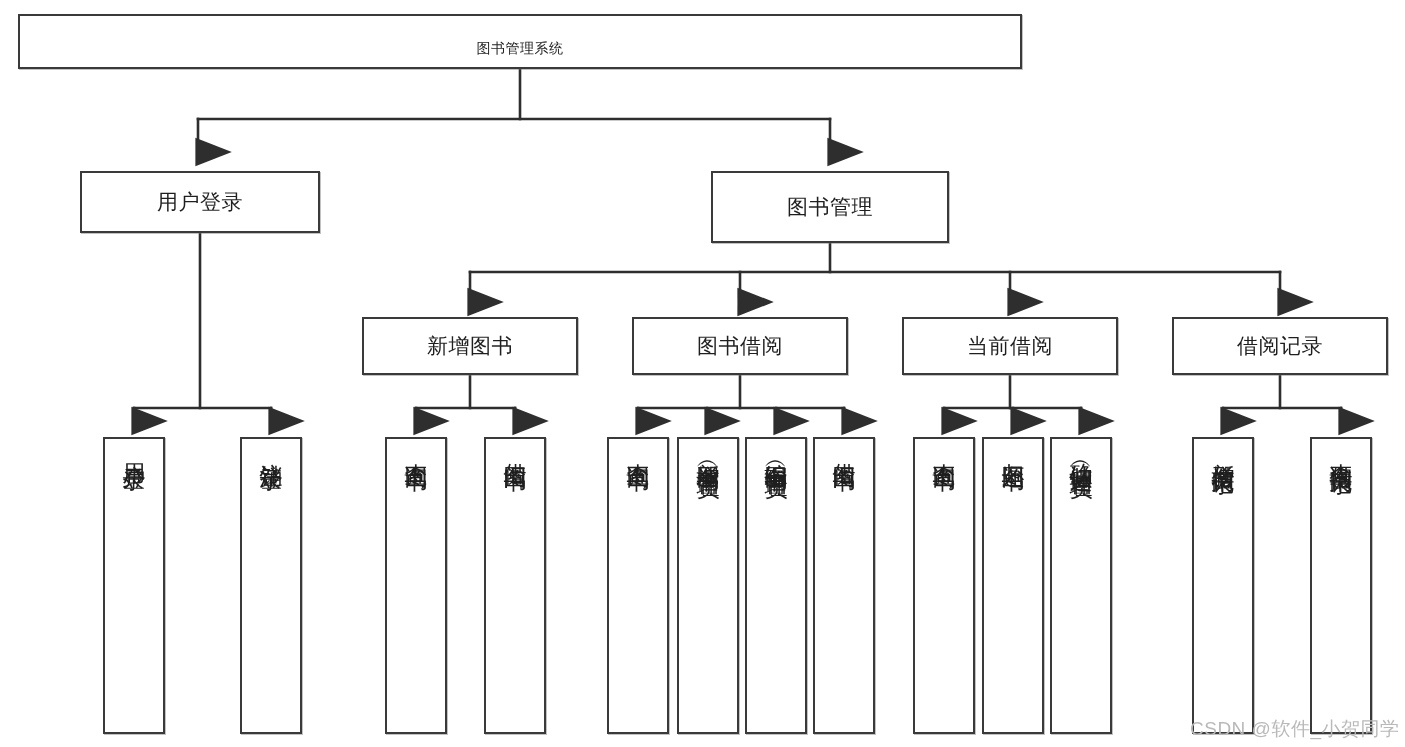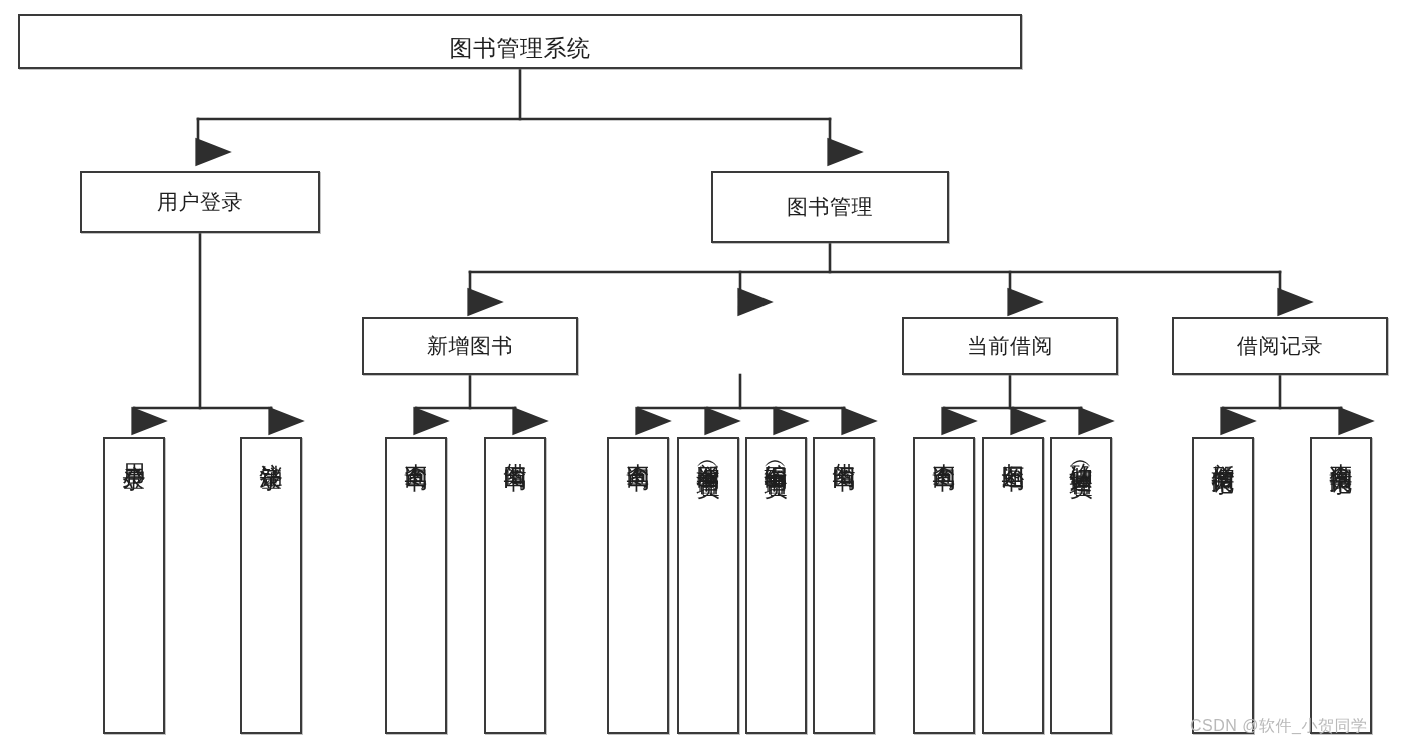--- a/index.html
+++ b/index.html
@@ -42,40 +42,40 @@
     display: block;
     line-height: 1.18;
     letter-spacing: 0.5px;
     color: #1f1f1f;
   }
   
   .node.horiz .label {
     font-size: 21px;
   }
   .node.root .label {
-    font-size: 23px;
+    font-size: 14px;
     margin-top: 14px;
   }
   
   .node.vert {
     align-items: flex-start;
     justify-content: center;
     padding-top: 6px;
   }
   .node.vert .label {
     writing-mode: vertical-rl;
     text-orientation: upright;
     font-size: 23px;
     line-height: 1.0;
     letter-spacing: 2px;
     white-space: nowrap;
   }
   .watermark {
     position: absolute;
-    font-size: 16px;
+    font-size: 19px;
     color: #b9b9b9;
     white-space: nowrap;
     letter-spacing: 0.5px;
   }
 </style>
 </head>
 <body>
 
 <div id="canvas">
 
@@ -137,20 +137,23 @@
   <div class="node horiz" style="left:80px; top:171px; width:240px; height:62px;">
     <span class="label">用户登录</span>
   </div>
   <div class="node horiz" style="left:711px; top:171px; width:238px; height:72px;">
     <span class="label">图书管理</span>
   </div>
 
   <div class="node horiz" style="left:362px; top:317px; width:216px; height:58px;">
     <span class="label">新增图书</span>
   </div>
+  <div class="node horiz" style="left:632px; top:317px; width:216px; height:58px;">
+    <span class="label">图书借阅</span>
+  </div>
   <div class="node horiz" style="left:1172px; top:317px; width:216px; height:58px;">
     <span class="label">借阅记录</span>
   </div>
   <div class="node horiz" style="left:902px; top:317px; width:216px; height:58px;">
     <span class="label">当前借阅</span>
   </div>
 
   <div class="node vert" style="left:103px; top:437px; width:62px; height:297px;">
     <span class="label">用户登录</span>
   </div>

